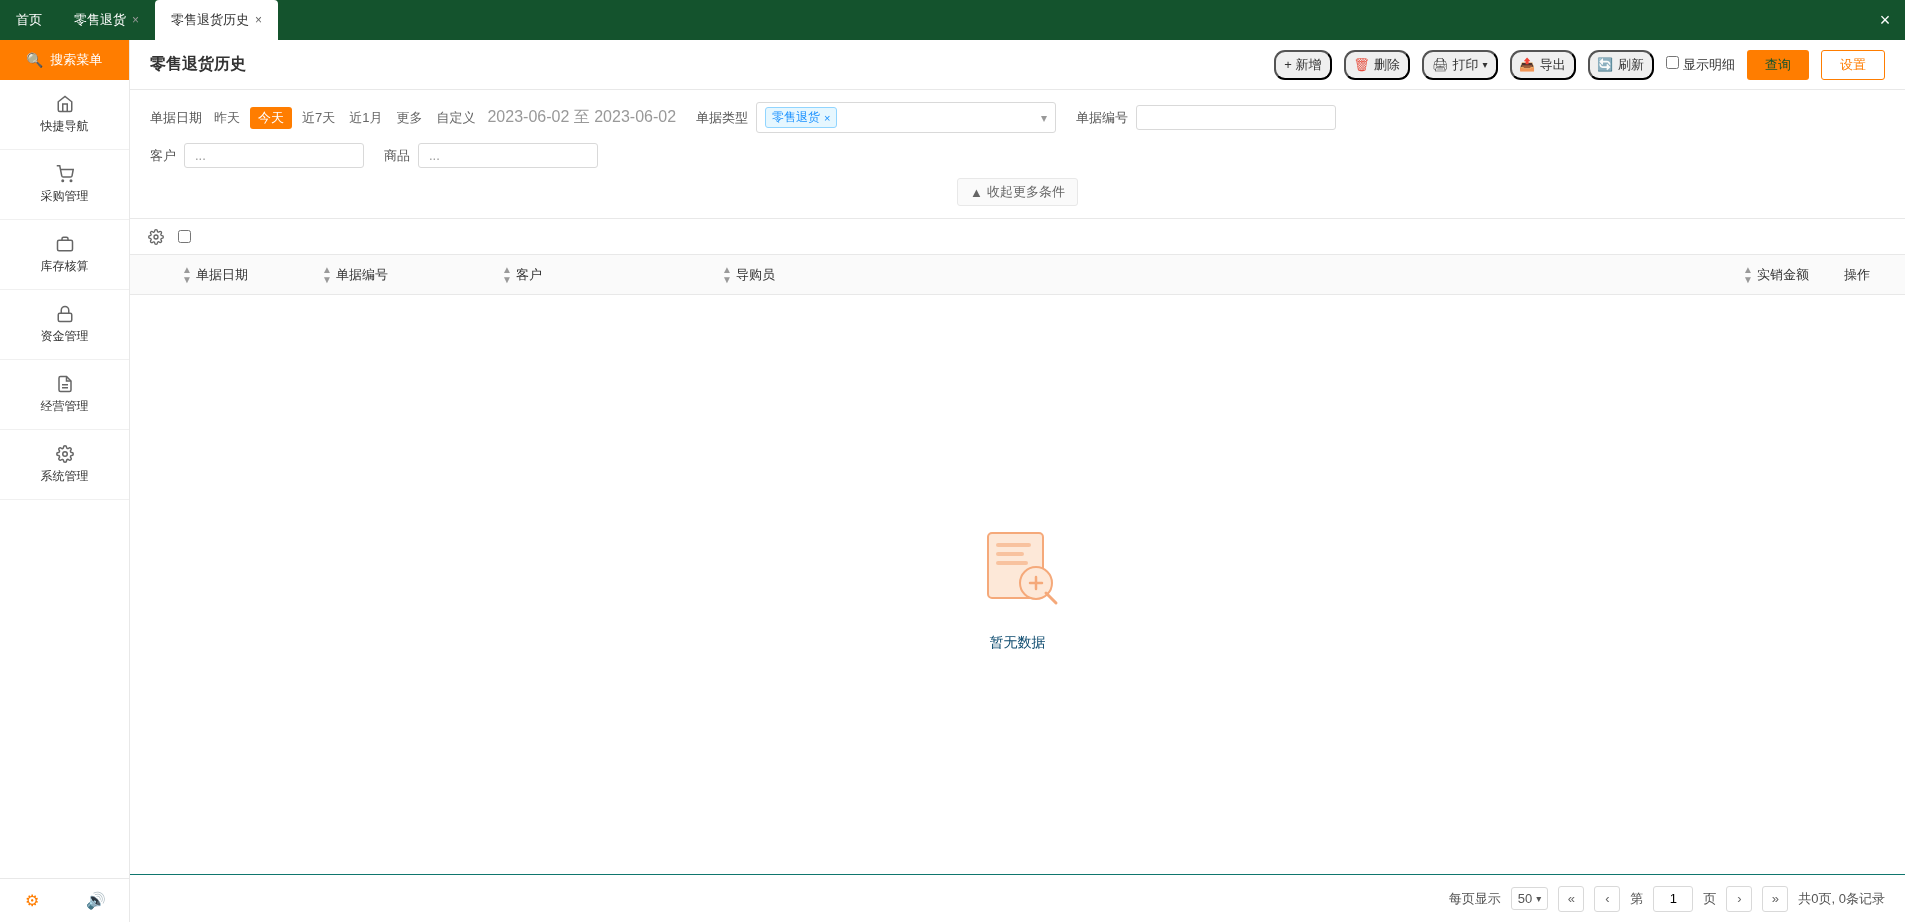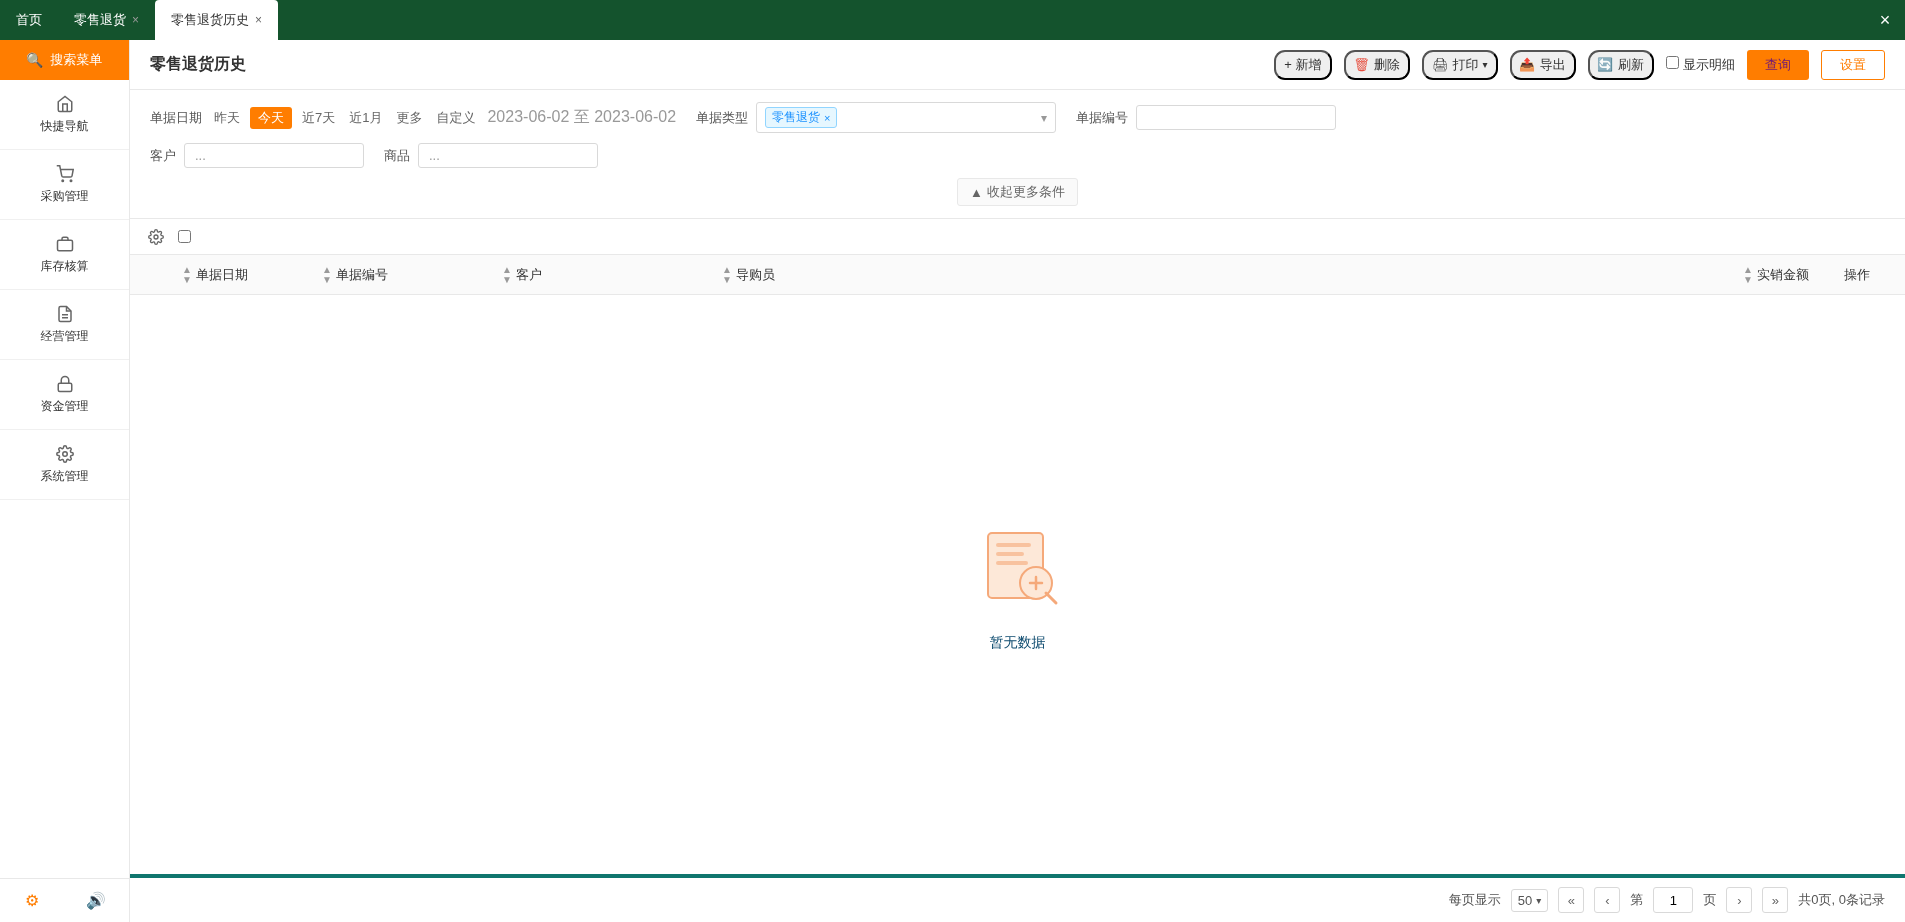--- a/index.html
+++ b/index.html
@@ -146,21 +146,21 @@
       align-items: center;
       gap: 4px;
       font-size: 13px;
       color: #333;
       cursor: pointer;
       padding: 4px 8px;
       border-radius: 11px;
     }
     .btn-query {
       background: #ff7d00;
-      color: #701a75;
+      color: #14532d;
       border: none;
       padding: 6px 18px;
       border-radius: 3px;
       font-size: 13px;
       cursor: pointer;
     }
     .btn-setting {
       background: #fff;
       color: #ff7d00;
       border: 1px solid #ff7d00;
@@ -353,21 +353,21 @@
     }
     .empty-text {
       font-size: 14px;
       color: #0c4a6e;
     }
 
     
     .pagination-bar {
       height: 48px;
       background: #fff;
-      border-top: 4px solid #0f766e;
+      border-top: 1px solid #0f766e;
       display: flex;
       align-items: center;
       justify-content: flex-end;
       padding: 12px 20px;
       gap: 10px;
       font-size: 13px;
       color: #555;
       flex-shrink: 0;
     }
     .page-size-select {
@@ -452,36 +452,36 @@
         <svg width="18" height="18" viewBox="0 0 24 24" fill="none" stroke="#666" stroke-width="2">
             <rect x="2" y="7" width="20" height="14" rx="2"></rect>
             <path d="M16 7V5a2 2 0 00-2-2h-4a2 2 0 00-2 2v2"></path>
           </svg>
       </div>
       <span>库存核算</span>
     </div>
     <div class="sidebar-item">
       <div class="sidebar-icon">
         <svg width="18" height="18" viewBox="0 0 24 24" fill="none" stroke="#666" stroke-width="2">
+            <rect x="3" y="11" width="18" height="11" rx="2"></rect>
+            <path d="M7 11V7a5 5 0 0110 0v4"></path>
+          </svg>
+      </div>
+      <span>资金管理</span>
+    </div>
+    <div class="sidebar-item">
+      <div class="sidebar-icon">
+        <svg width="18" height="18" viewBox="0 0 24 24" fill="none" stroke="#666" stroke-width="2">
             <path d="M14 2H6a2 2 0 00-2 2v16a2 2 0 002 2h12a2 2 0 002-2V8z"></path>
             <polyline points="14 2 14 8 20 8"></polyline>
             <line x1="16" y1="13" x2="8" y2="13"></line>
             <line x1="16" y1="17" x2="8" y2="17"></line>
           </svg>
       </div>
       <span>经营管理</span>
-    </div>
-    <div class="sidebar-item">
-      <div class="sidebar-icon">
-        <svg width="18" height="18" viewBox="0 0 24 24" fill="none" stroke="#666" stroke-width="2">
-            <rect x="3" y="11" width="18" height="11" rx="2"></rect>
-            <path d="M7 11V7a5 5 0 0110 0v4"></path>
-          </svg>
-      </div>
-      <span>资金管理</span>
     </div>
     <div class="sidebar-item">
       <div class="sidebar-icon">
         <svg width="18" height="18" viewBox="0 0 24 24" fill="none" stroke="#666" stroke-width="2">
             <circle cx="12" cy="12" r="3"></circle>
             <path d="M19.4 15a1.65 1.65 0 00.33 1.82l.06.06a2 2 0 010 2.83 2 2 0 01-2.83 0l-.06-.06a1.65 1.65 0 00-1.82-.33 1.65 1.65 0 00-1 1.51V21a2 2 0 01-2 2 2 2 0 01-2-2v-.09A1.65 1.65 0 009 19.4a1.65 1.65 0 00-1.82.33l-.06.06a2 2 0 01-2.83 0 2 2 0 010-2.83l.06-.06A1.65 1.65 0 004.68 15a1.65 1.65 0 00-1.51-1H3a2 2 0 01-2-2 2 2 0 012-2h.09A1.65 1.65 0 004.6 9a1.65 1.65 0 00-.33-1.82l-.06-.06a2 2 0 010-2.83 2 2 0 012.83 0l.06.06A1.65 1.65 0 009 4.68a1.65 1.65 0 001-1.51V3a2 2 0 012-2 2 2 0 012 2v.09a1.65 1.65 0 001 1.51 1.65 1.65 0 001.82-.33l.06-.06a2 2 0 012.83 0 2 2 0 010 2.83l-.06.06A1.65 1.65 0 0019.4 9a1.65 1.65 0 001.51 1H21a2 2 0 012 2 2 2 0 01-2 2h-.09a1.65 1.65 0 00-1.51 1z"></path>
           </svg>
       </div>
       <span>系统管理</span>
     </div>

